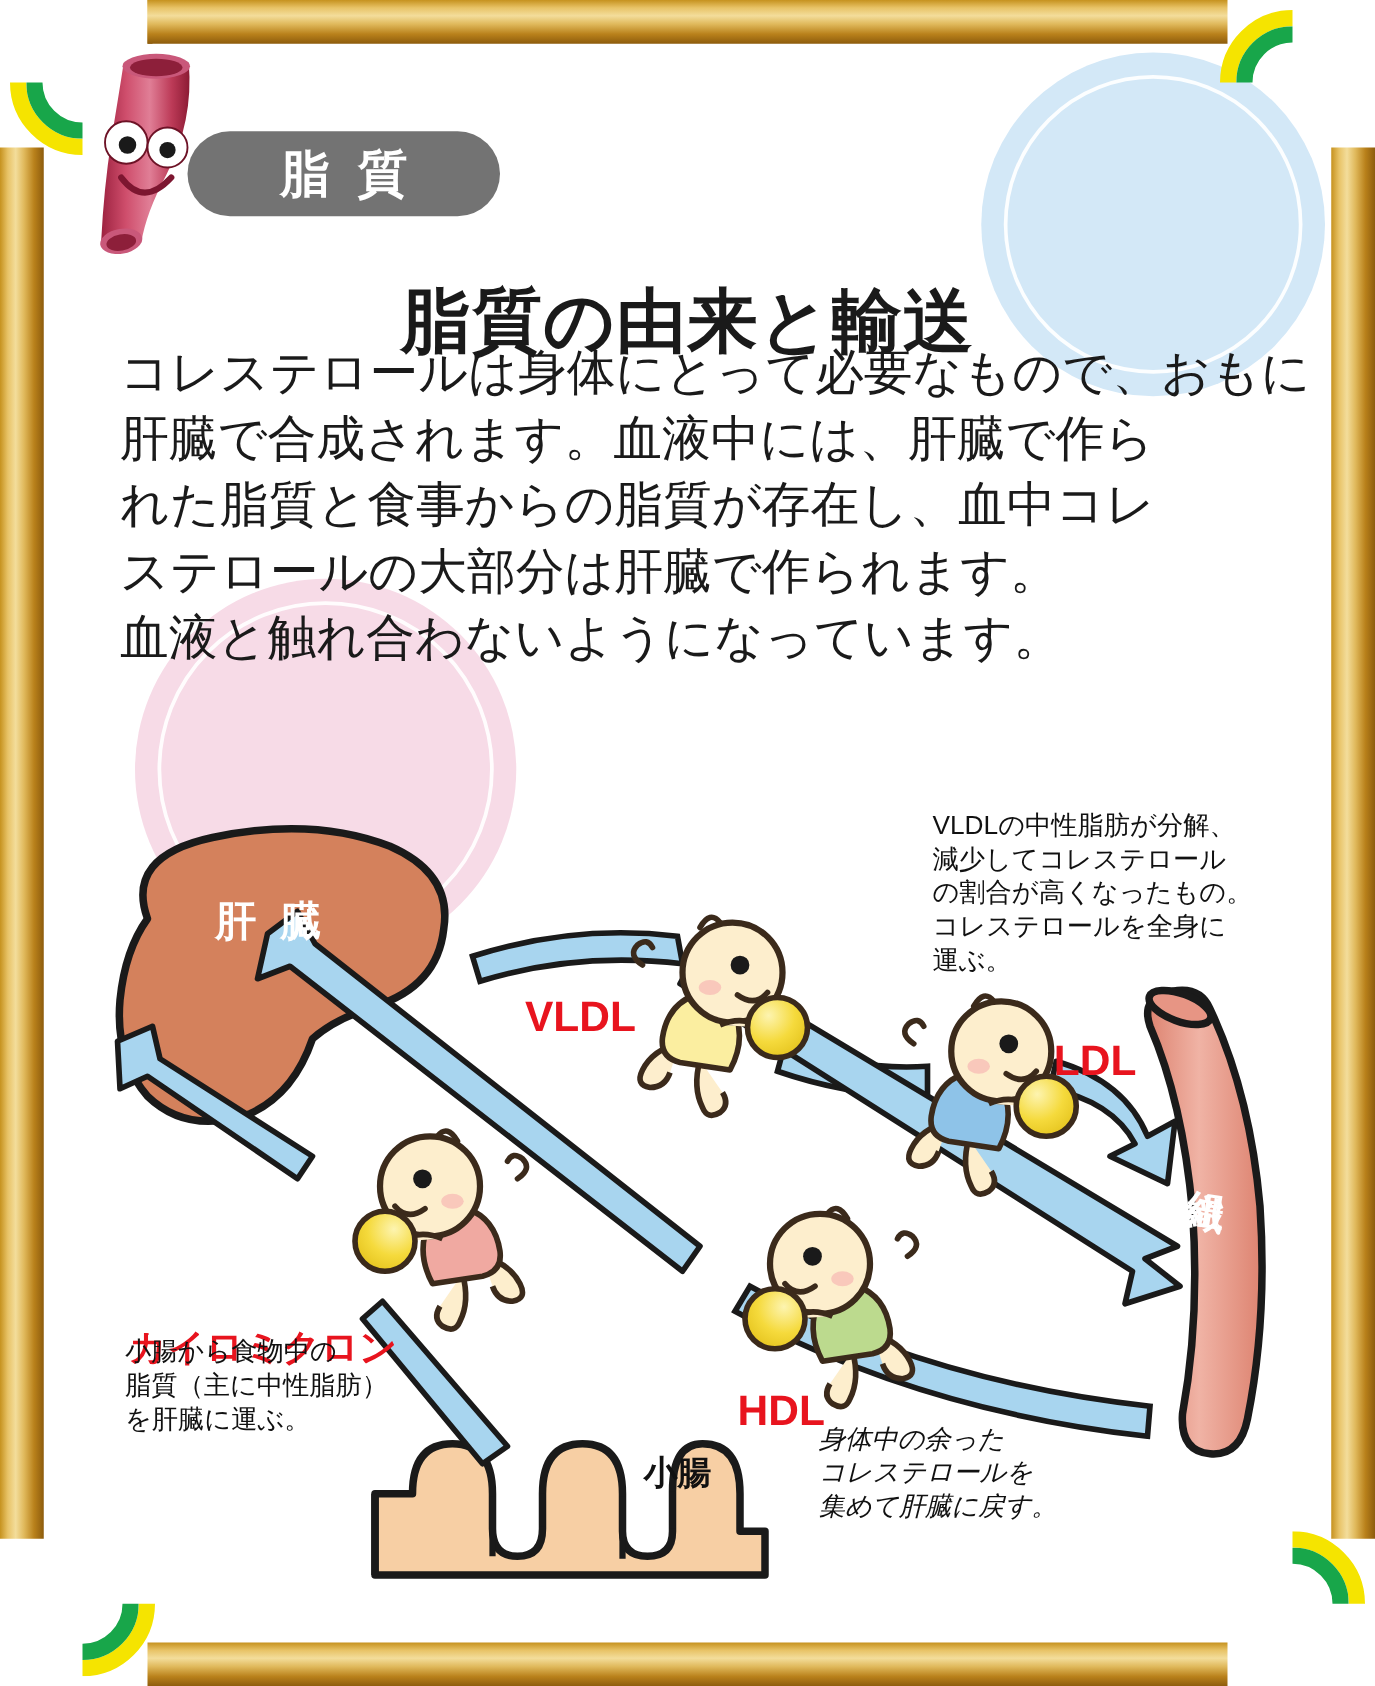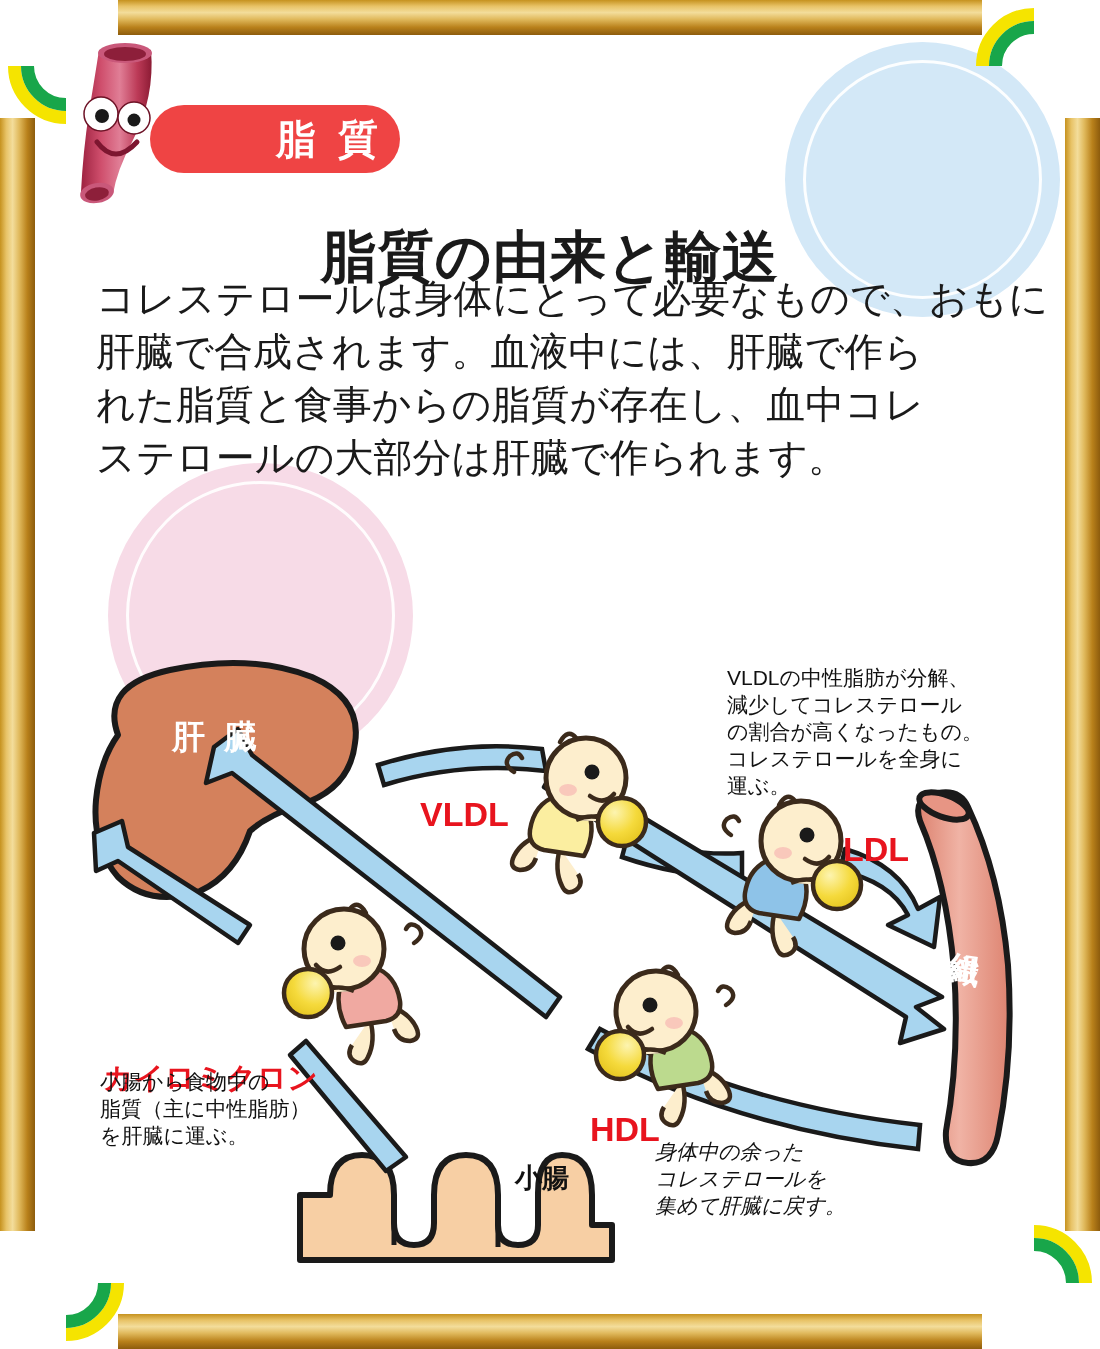--- a/index.html
+++ b/index.html
@@ -31,22 +31,22 @@
   
   .bg-circle { position:absolute; border-radius:50%; }
   .bg-circle .ring {
     position:absolute; inset:18px; border-radius:50%;
     border:3px solid rgba(255,255,255,.92);
   }
 
   
   #badge {
     position:absolute; left:150px; top:105px; width:250px; height:68px;
-    background:#ef4444; border-radius:34px;
-    display:flex; align-items:center; justify-content:flex-end;
+    background:#737373; border-radius:34px;
+    display:flex; align-items:center; justify-content:center;
   }
   #badge span {
     color:#fff; font-size:40px; font-weight:bold; letter-spacing:22px;
     text-indent:22px; font-family:"Liberation Sans", sans-serif;
   }
 
   
   #mascot { position:absolute; left:75px; top:42px; width:120px; height:160px; }
 
   
@@ -150,20 +150,21 @@
     <span>脂質</span>
   </div>
 
   <div id="title">脂質の由来と輸送</div>
 
   <div id="body-text">
     <span class="ln">コレステロールは身体にとって必要なもので、おもに</span>
     <span class="ln">肝臓で合成されます。血液中には、肝臓で作ら</span>
     <span class="ln">れた脂質と食事からの脂質が存在し、血中コレ</span>
     <span class="ln">ステロールの大部分は肝臓で作られます。</span>
+    <span class="ln">血液と触れ合わないようになっています。</span>
   </div>
 
   <div id="diagram">
 
     <svg width="1100" height="680" viewBox="0 0 1100 680">
       <defs>
         <linearGradient id="tissueG" x1="0" y1="0" x2="1" y2="0">
           <stop offset="0%" stop-color="#dd8370"></stop>
           <stop offset="45%" stop-color="#f0b3a5"></stop>
           <stop offset="100%" stop-color="#dd8370"></stop>
@@ -282,21 +283,21 @@
     <div class="lipo-label" style="left:420px; top:170px;">VLDL</div>
 
     <div class="lipo-label" style="left:843px; top:205px;">LDL</div>
 
     <div class="lipo-label" style="left:590px; top:485px;">HDL</div>
 
     <div class="lipo-label jp" style="left:103px; top:405px;">カイロミクロン</div>
 
     
 
-    <div class="note" style="left:727px; top:22px; width:330px;margin-top:17px;">VLDLの中性脂肪が分解、
+    <div class="note" style="left:746px; top:22px; width:330px;">VLDLの中性脂肪が分解、
 減少してコレステロール
 の割合が高くなったもの。
 コレステロールを全身に
 運ぶ。</div>
 
     <div class="note" style="left:655px; top:513px; width:260px;font-style:italic;">身体中の余った
 コレステロールを
 集めて肝臓に戻す。</div>
 
     <div class="note" style="left:100px; top:443px; width:265px;">小腸から食物中の

